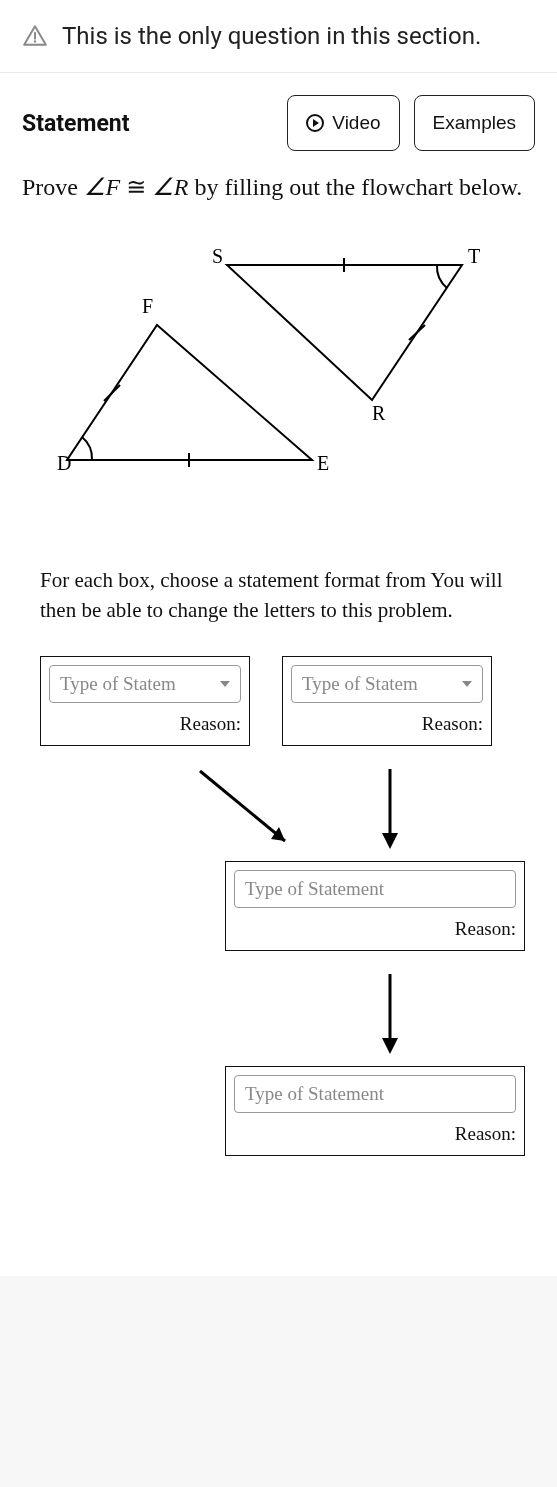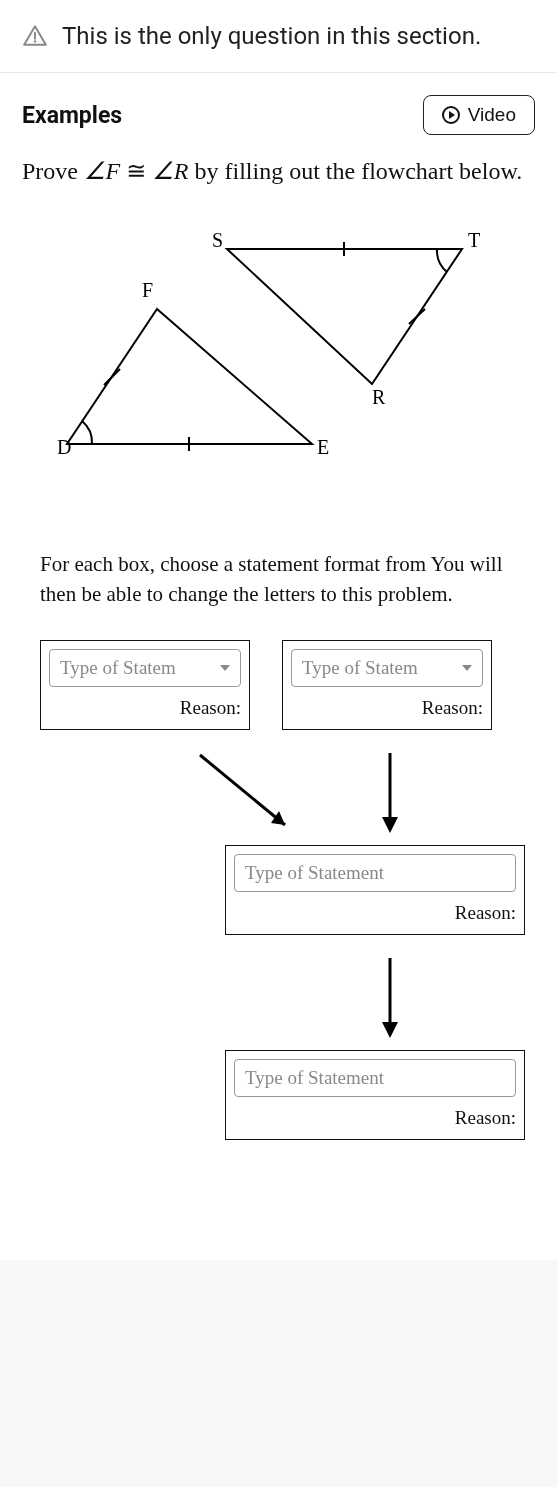--- a/index.html
+++ b/index.html
@@ -51,21 +51,21 @@
     font-size: 23px;
     font-weight: 700;
     color: #111;
     flex: 0 0 auto;
     margin-right: auto;
   }
   .btn {
     border: 1.5px solid #222;
     border-radius: 8px;
     background: #fff;
-    padding: 8px 18px;
+    padding: 16px 18px;
     font-size: 19px;
     display: inline-flex;
     align-items: center;
     gap: 8px;
     cursor: pointer;
     color: #111;
   }
   .btn .play {
     width: 18px; height: 18px;
     border: 2px solid #111;
@@ -162,24 +162,27 @@
     <div class="notice">
       <svg class="tri" viewBox="0 0 24 24">
         <path d="M12 3 L22 20 L2 20 Z" fill="none" stroke="#888" stroke-width="1.8" stroke-linejoin="round"></path>
         <line x1="12" y1="9" x2="12" y2="14.5" stroke="#888" stroke-width="1.8" stroke-linecap="round"></line>
         <circle cx="12" cy="17" r="1.1" fill="#888"></circle>
       </svg>
       <span>This is the only question in this section.</span>
     </div>
 
     <div class="qrow">
-      <div class="qlabel">Examples</div>
+      <div class="qlabel">Statement</div>
       <button class="btn">
         <span class="play"></span>
         <span>Video</span>
+      </button>
+      <button class="btn">
+        <span>Examples</span>
       </button>
     </div>
 
     <div class="prompt">
       <span>Prove </span><span class="mathit">∠F</span><span> ≅ </span><span class="mathit">∠R</span><span> by filling out the flowchart below.</span>
     </div>
 
     <div class="figwrap">
       <svg viewBox="0 0 480 280" width="480" height="280">
 

